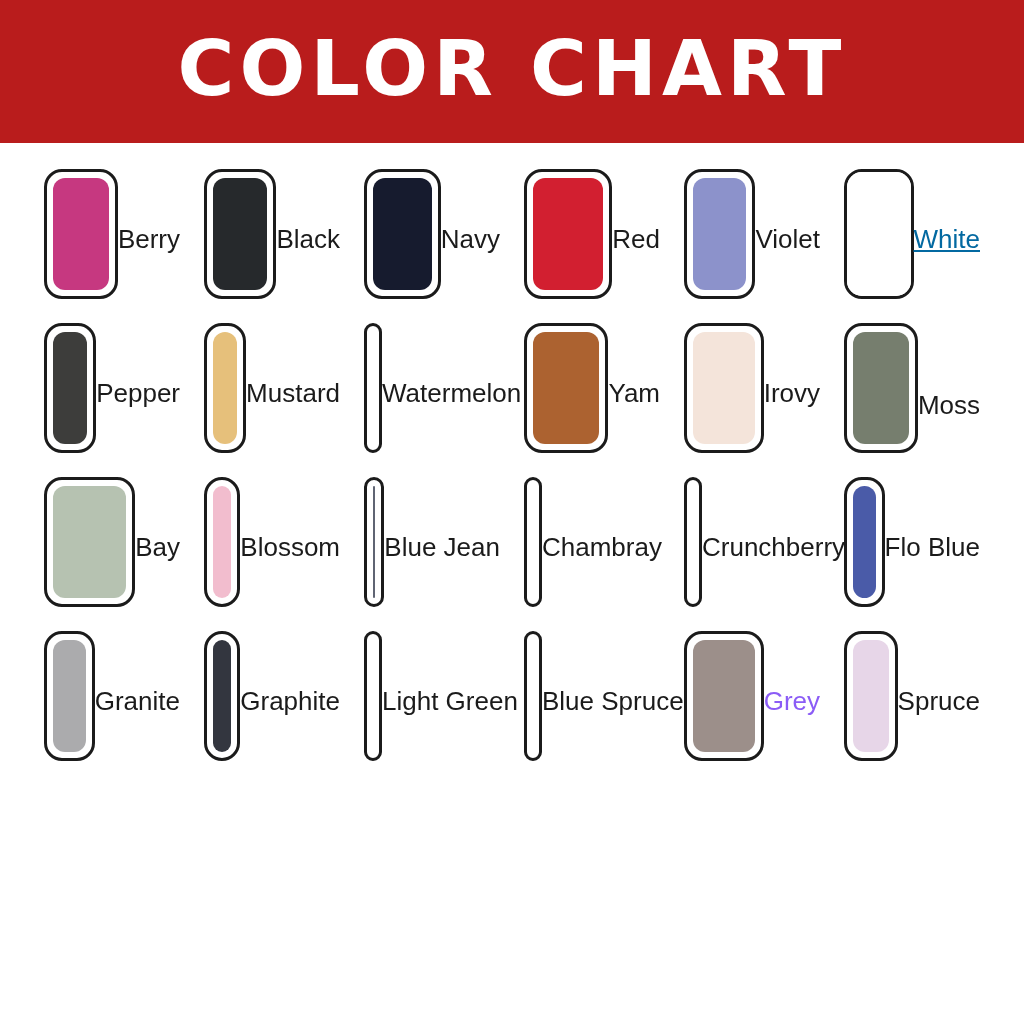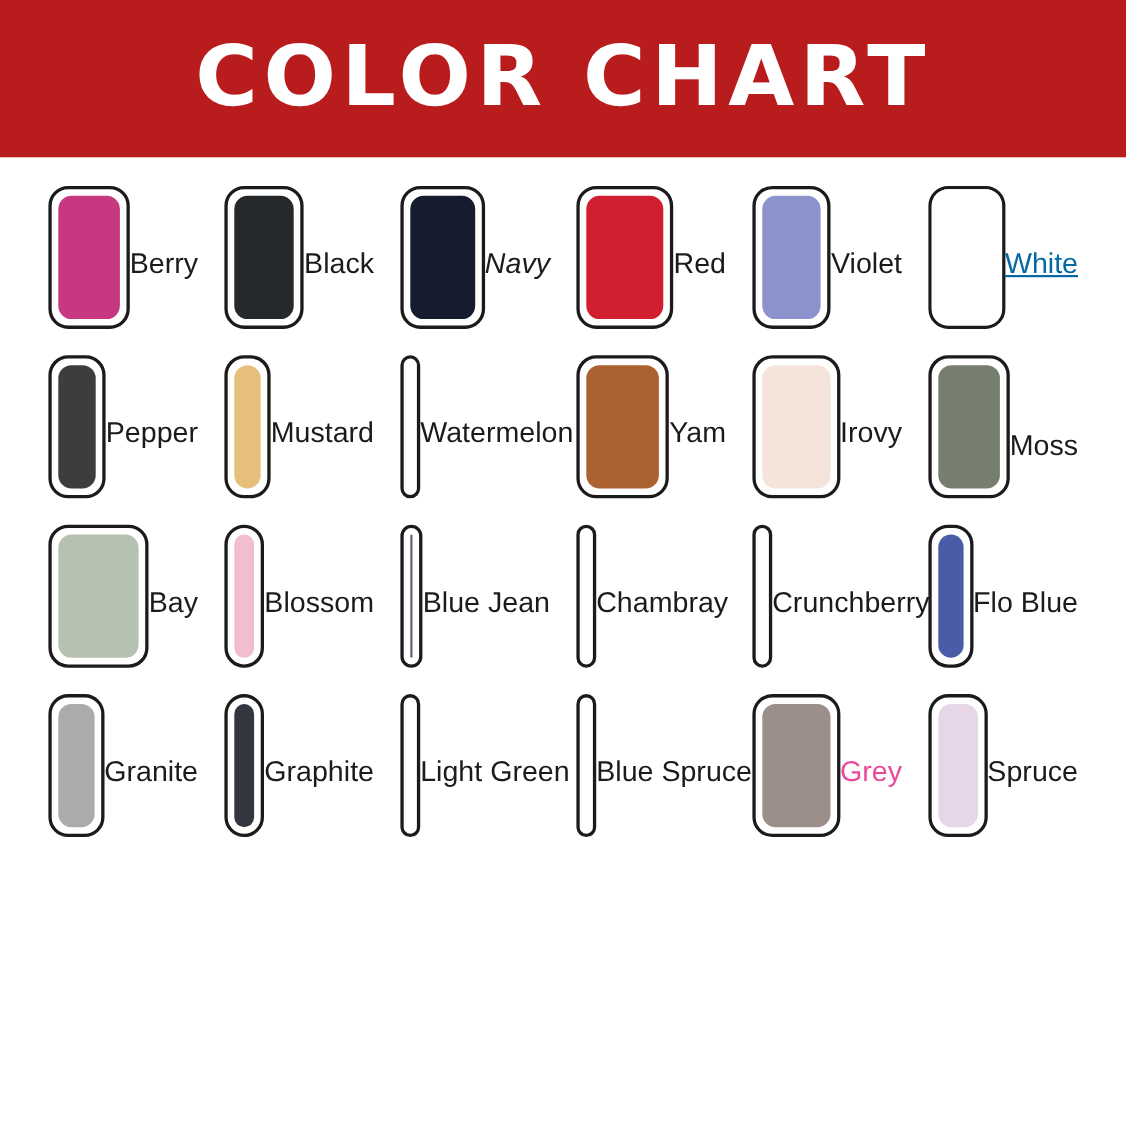--- a/index.html
+++ b/index.html
@@ -120,21 +120,21 @@
         <div class="swatch-cell">
           <div class="swatch-chip" style="border-color: rgb(27, 27, 27);">
             <div class="swatch-fill" style="background-color: rgb(38, 41, 44);"></div>
           </div>
           <div class="swatch-label" style="color: rgb(27, 27, 27);">Black</div>
         </div>
         <div class="swatch-cell">
           <div class="swatch-chip" style="border-color: rgb(27, 27, 27);">
             <div class="swatch-fill" style="background-color: rgb(22, 27, 46);"></div>
           </div>
-          <div class="swatch-label" style="color: rgb(27, 27, 27); font-style: italic;">Navy</div>
+          <div class="swatch-label" style="color: rgb(27, 27, 27);">Navy</div>
         </div>
         <div class="swatch-cell">
           <div class="swatch-chip" style="border-color: rgb(27, 27, 27);">
             <div class="swatch-fill" style="background-color: rgb(210, 31, 48);"></div>
           </div>
           <div class="swatch-label" style="color: rgb(27, 27, 27);">Red</div>
         </div>
         <div class="swatch-cell">
           <div class="swatch-chip" style="border-color: rgb(27, 27, 27);">
             <div class="swatch-fill" style="background-color: rgb(140, 146, 203);"></div>
@@ -246,21 +246,21 @@
         <div class="swatch-cell">
           <div class="swatch-chip" style="border-color: rgb(27, 27, 27);">
             <div class="swatch-fill" style="background-color: rgb(62, 107, 104);"></div>
           </div>
           <div class="swatch-label" style="color: rgb(27, 27, 27);">Blue Spruce</div>
         </div>
         <div class="swatch-cell">
           <div class="swatch-chip" style="border-color: rgb(27, 27, 27);">
             <div class="swatch-fill" style="background-color: rgb(156, 143, 138);"></div>
           </div>
-          <div class="swatch-label" style="color: #ec4899;">Grey</div>
+          <div class="swatch-label" style="color: #8b5cf6;">Grey</div>
         </div>
         <div class="swatch-cell">
           <div class="swatch-chip" style="border-color: rgb(27, 27, 27);">
             <div class="swatch-fill" style="background-color: rgb(231, 214, 232);"></div>
           </div>
           <div class="swatch-label" style="color: rgb(27, 27, 27);">Spruce</div>
         </div>
       </div>
     </div>
 

